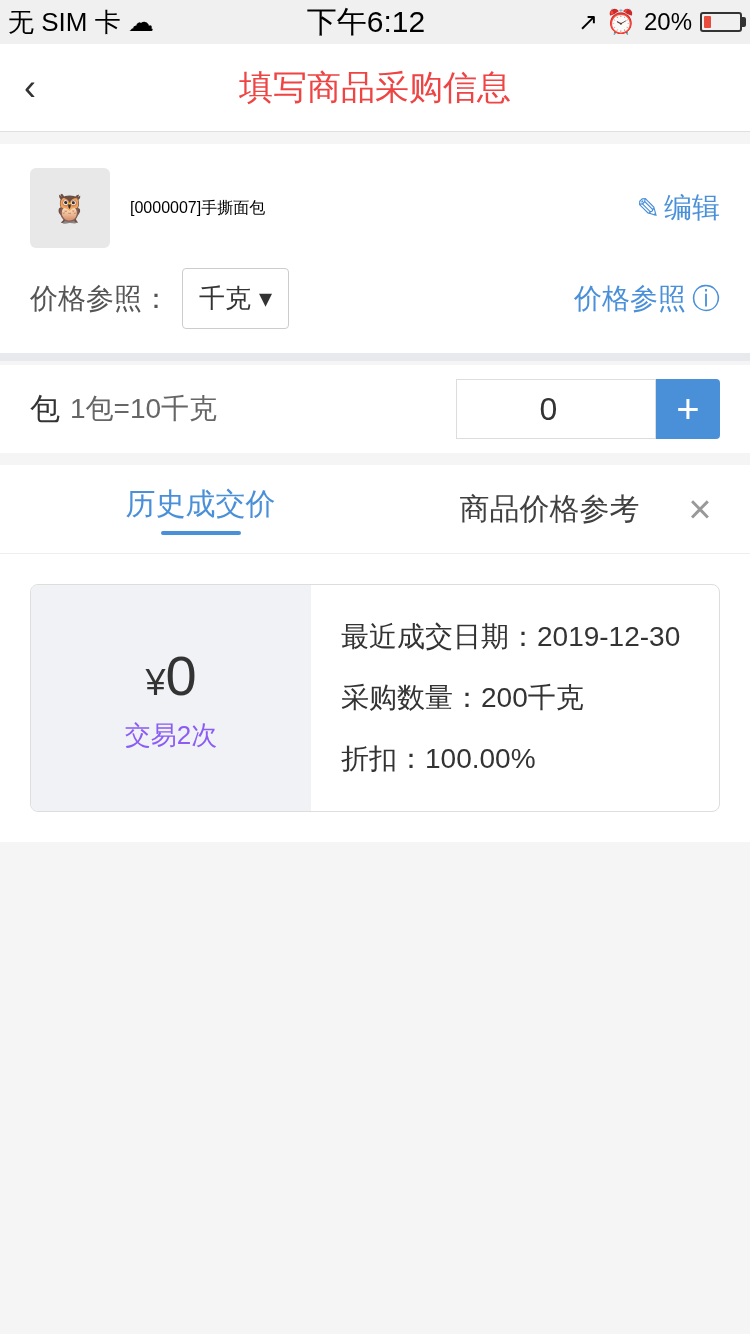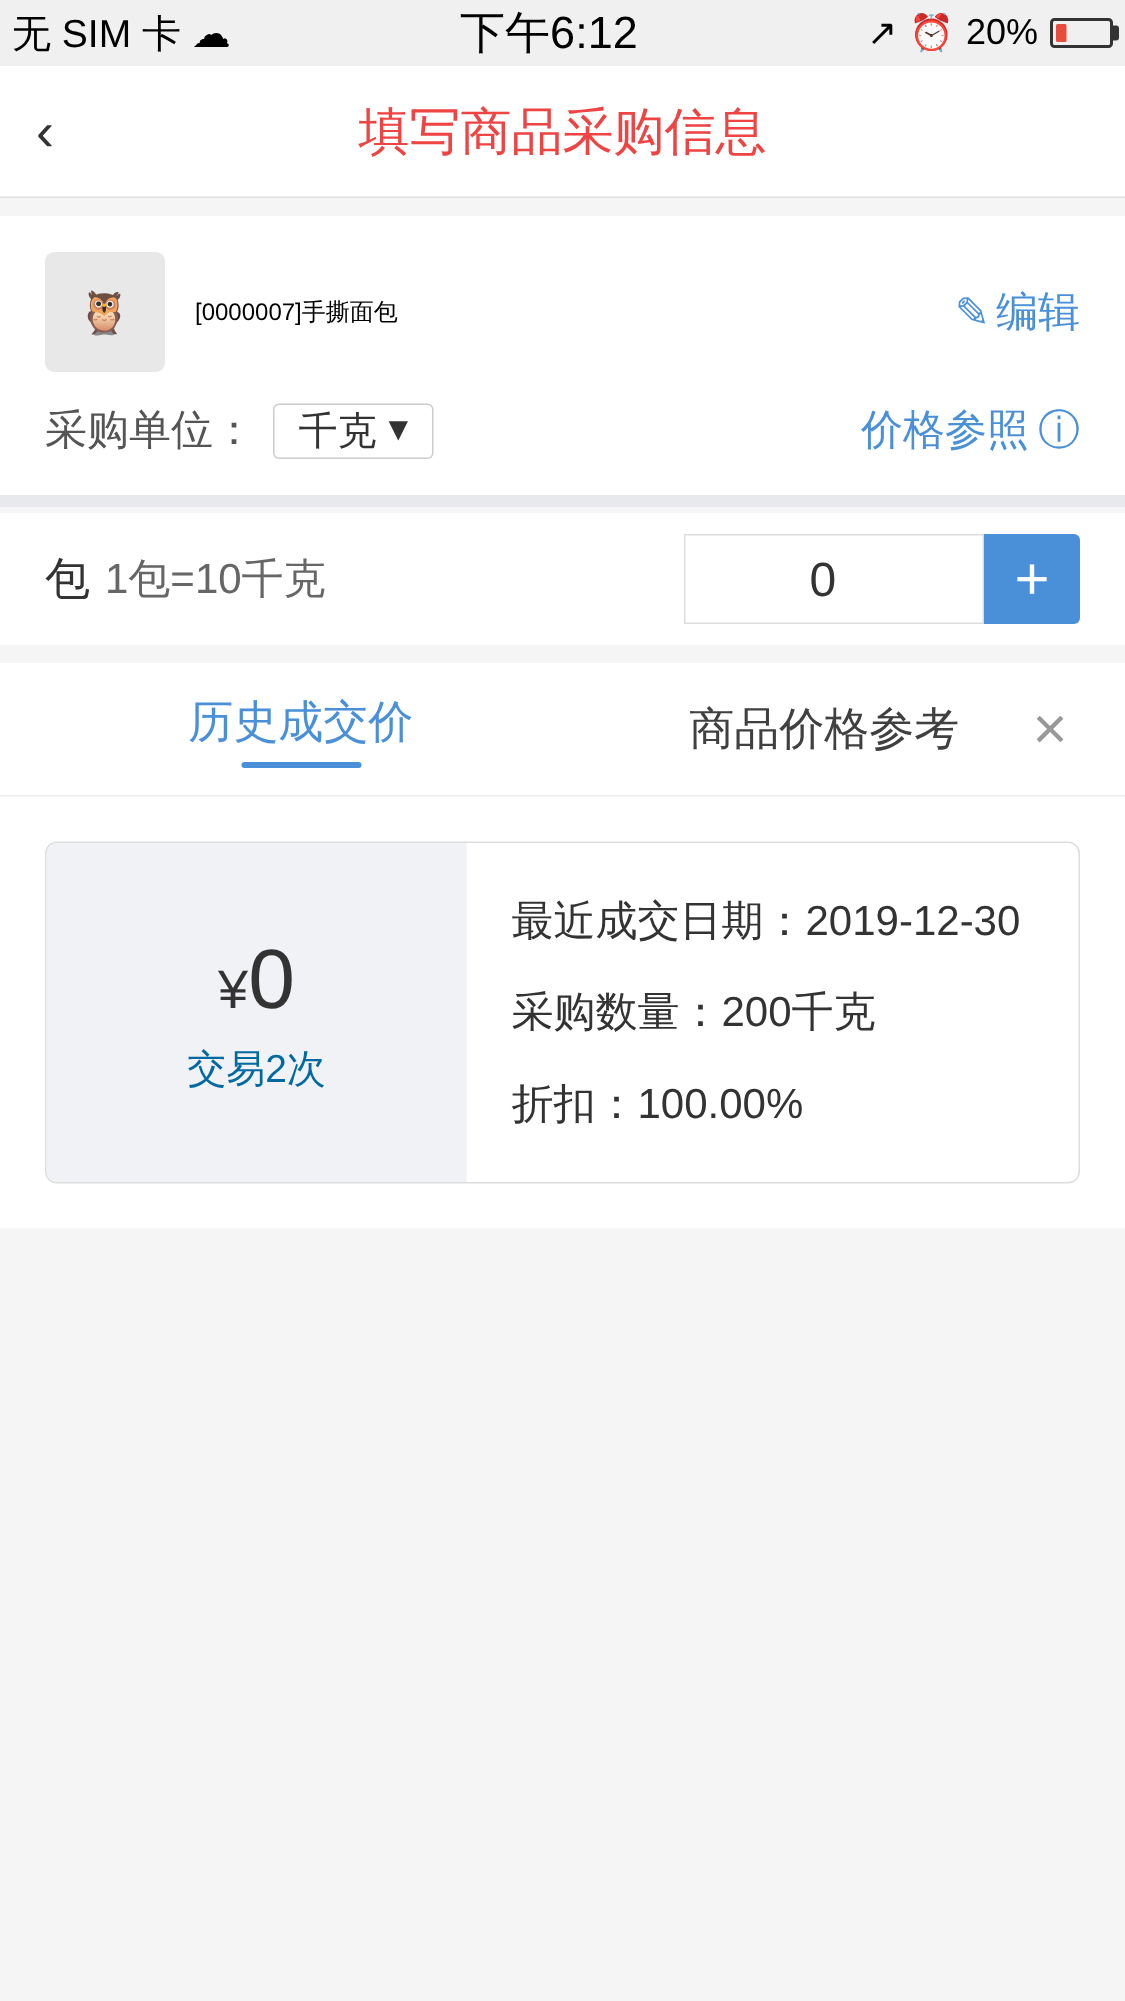--- a/index.html
+++ b/index.html
@@ -123,25 +123,26 @@
     .unit-row {
       display: flex;
       align-items: center;
       gap: 12px;
       font-size: 28px;
       color: #555;
     }
     .unit-select {
       border: 1px solid #ccc;
       border-radius: 4px;
-      padding: 0 16px;
+      padding: 12px 16px;
       font-size: 26px;
       color: #333;
       background: #fff;
       display: flex;
+      align-items: center;
       gap: 8px;
     }
     .price-ref {
       font-size: 28px;
       color: #4a90d9;
       display: flex;
       align-items: center;
       gap: 6px;
       cursor: pointer;
     }
@@ -270,21 +271,21 @@
     .history-price {
       font-size: 56px;
       color: #333;
       font-weight: 500;
     }
     .history-price-symbol {
       font-size: 36px;
     }
     .history-trades {
       font-size: 26px;
-      color: #0369a1;
+      color: #8b5cf6;
       margin-top: 10px;
     }
     .history-right {
       flex: 1;
       padding: 30px 30px;
       display: flex;
       flex-direction: column;
       gap: 16px;
       justify-content: center;
     }
@@ -340,21 +341,21 @@
         <span>[0000007]</span><span>手撕面包</span>
       </div>
     </div>
     <div class="edit-btn">
       <span>✎</span>
       <span>编辑</span>
     </div>
   </div>
   <div class="product-bottom">
     <div class="unit-row">
-      <span>采购单位：</span>
+      <span>价格参照：</span>
       <div class="unit-select">
         <span>千克</span>
         <span>▾</span>
       </div>
     </div>
     <div class="price-ref">
       <span>价格参照</span>
       <span>ⓘ</span>
     </div>
   </div>

